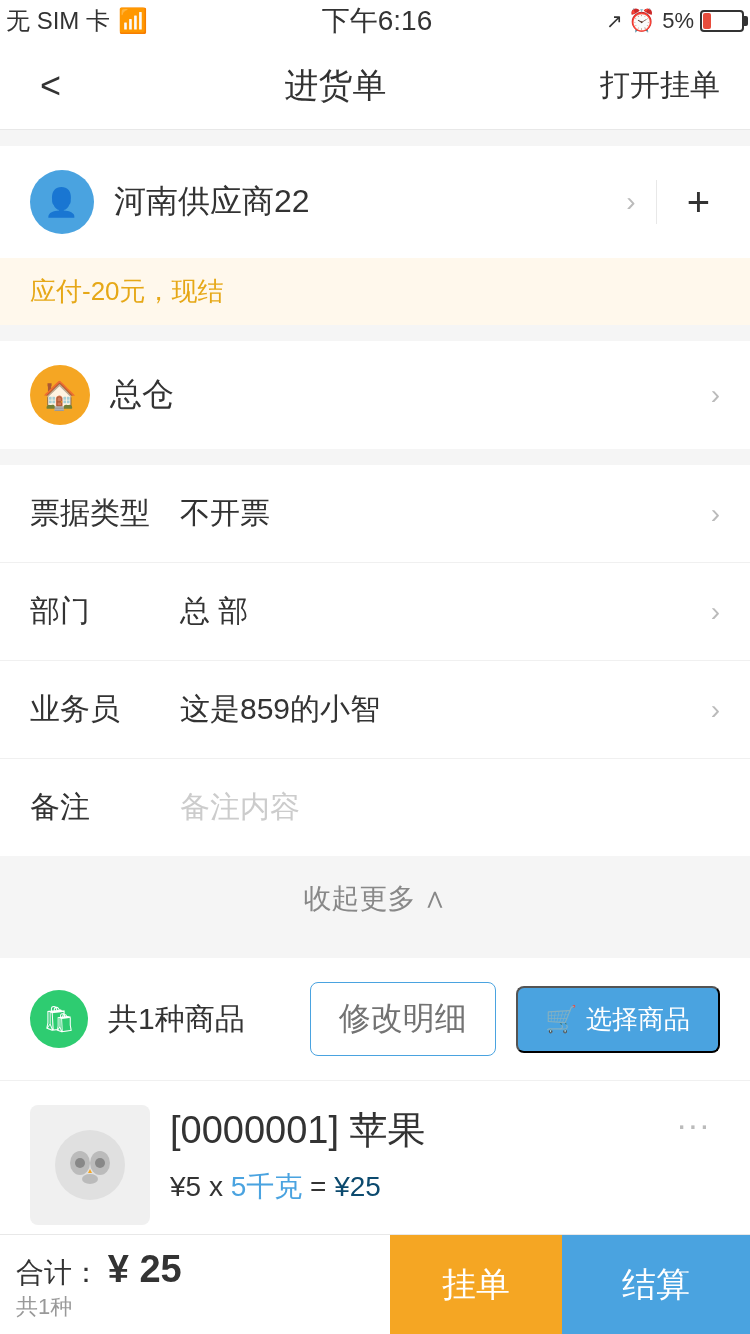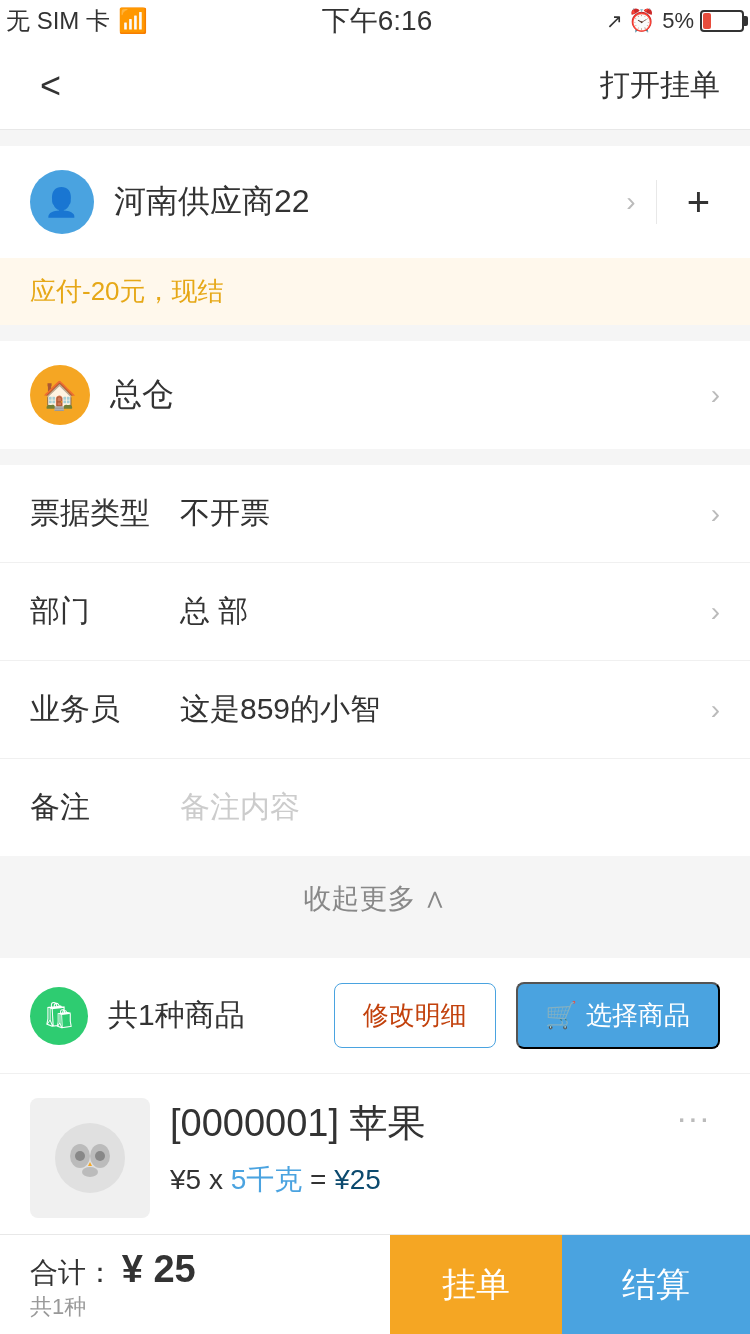--- a/index.html
+++ b/index.html
@@ -183,25 +183,25 @@
       display: flex; align-items: center; justify-content: center;
       color: #fff; font-size: 26px; flex-shrink: 0;
     }
     .product-count {
       flex: 1;
       font-size: 30px;
       color: #333;
     }
     .btn-outline {
       border: 1px solid #4aa3e0;
-      color: #c2410c;
+      color: #737373;
       background: #fff;
       padding: 14px 28px;
       border-radius: 8px;
-      font-size: 26px;
+      font-size: 32px;
       cursor: pointer;
     }
     .btn-primary {
       background: #4aa3e0;
       color: #fff;
       padding: 14px 28px;
       border-radius: 8px;
       font-size: 26px;
       cursor: pointer;
       display: flex;
@@ -250,21 +250,21 @@
       bottom: 0;
       width: 750px;
       display: flex;
       align-items: center;
       height: 100px;
       background: #fff;
       border-top: 1px solid #e8e8e8;
     }
     .footer-total {
       flex: 1;
-      padding: 0 30px;
+      padding: 0 16px;
     }
     .footer-total-label {
       font-size: 28px;
       color: #333;
     }
     .footer-total-amount {
       font-size: 38px;
       font-weight: 600;
       color: #333;
     }
@@ -309,20 +309,21 @@
     <span>⏰</span>
     <span>5%</span>
     <div class="battery-icon">
       <div class="battery-fill"></div>
     </div>
   </div>
 </div>
 
 <div class="nav-bar">
   <span class="nav-back">&lt;</span>
+  <span class="nav-title">进货单</span>
   <span class="nav-action">打开挂单</span>
 </div>
 
 <div class="gap"></div>
 
 <div class="card">
   <div class="supplier-row">
     <div class="supplier-avatar">
       <span>👤</span>
     </div>

